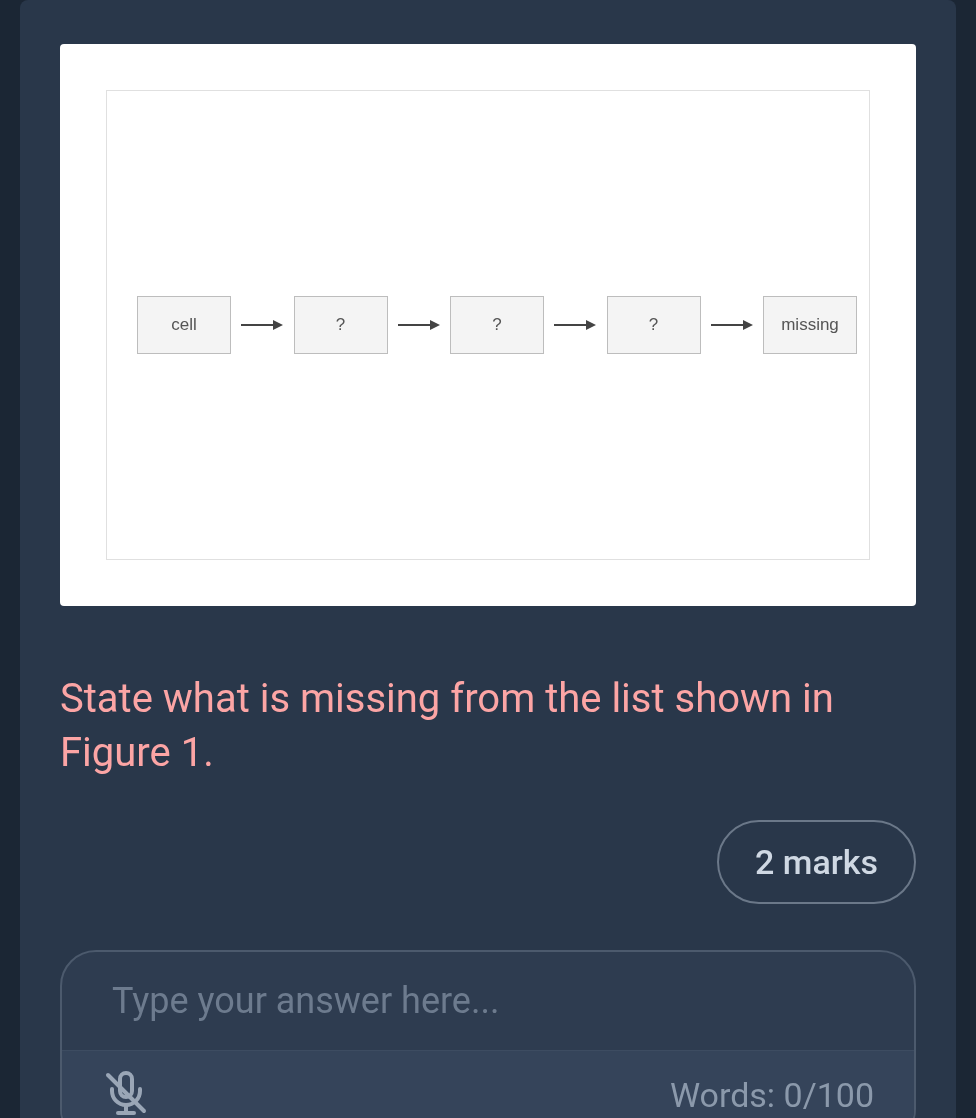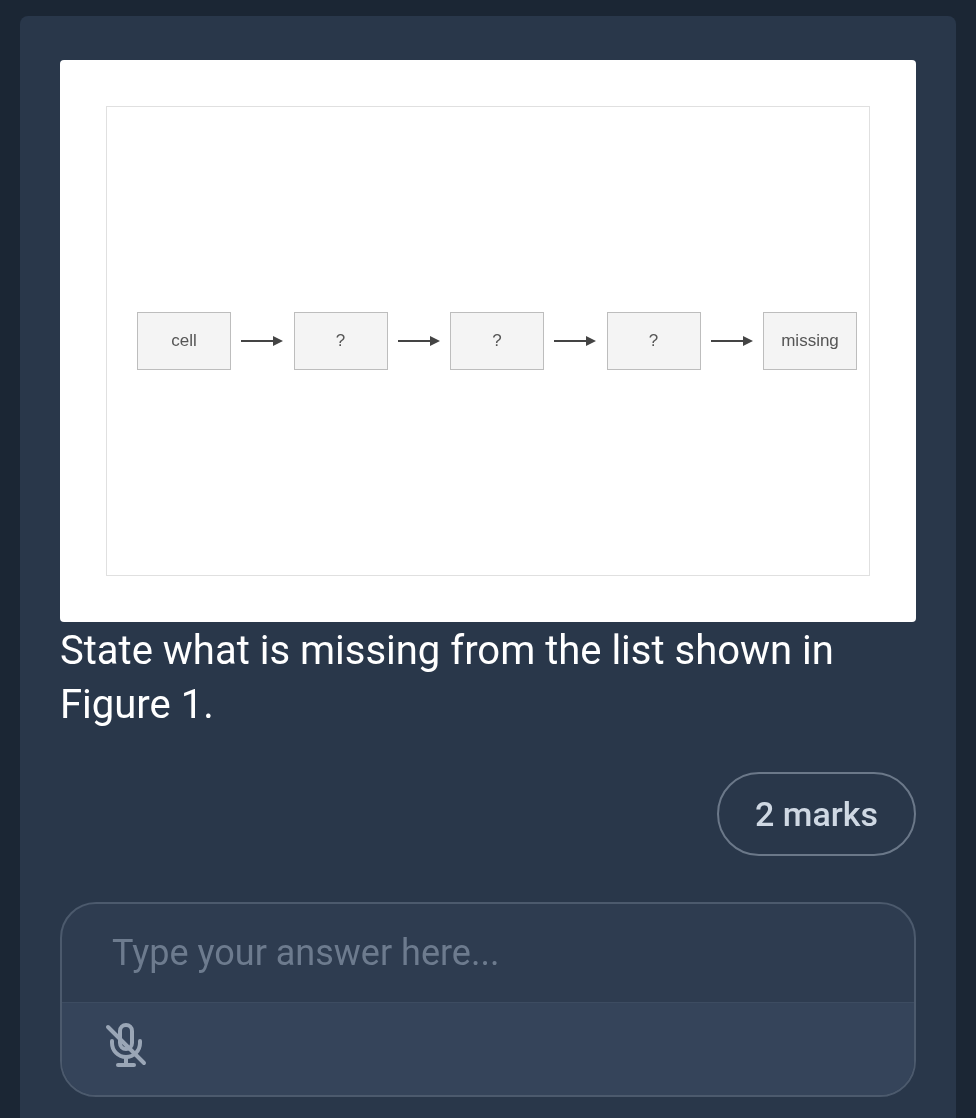--- a/index.html
+++ b/index.html
@@ -5,21 +5,21 @@
   * { box-sizing: border-box; margin: 0; padding: 0; }
   html, body {
     width: 976px;
     height: 1118px;
     background: #1b2634;
     font-family: -apple-system, BlinkMacSystemFont, "Segoe UI", Roboto, sans-serif;
     overflow: hidden;
   }
   .outer {
     background: #1b2634;
-    padding: 16px 20px;
+    padding: 0 20px;
     height: 100%;
   }
   .card {
     background: #29374a;
     border-radius: 8px;
     padding: 0 40px 40px 40px;
     margin: 0 auto;
     position: relative;
   }
   .figure-panel {
@@ -72,24 +72,24 @@
     height: 1.5px;
     background: #444;
   }
   .arrow-head {
     width: 0; height: 0;
     border-left: 10px solid #444;
     border-top: 5px solid transparent;
     border-bottom: 5px solid transparent;
   }
   .question-text {
-    color: #ffffff;
+    color: #fca5a5;
     font-size: 40px;
     line-height: 1.35;
-    margin-top: 46px;
+    margin-top: 110px;
     font-weight: 400;
   }
   .marks-row {
     display: flex;
     justify-content: flex-end;
     margin-top: 40px;
     align-items: flex-end;
   }
   .marks-pill {
     border: 2px solid #6b7889;
@@ -180,17 +180,18 @@
       <div class="answer-footer">
         <span class="mic-icon">
           <svg width="48" height="48" viewBox="0 0 24 24" fill="none" stroke="currentColor" stroke-width="2" stroke-linecap="round" stroke-linejoin="round">
             <path d="M12 2a3 3 0 0 0-3 3v6a3 3 0 0 0 6 0V5a3 3 0 0 0-3-3z"></path>
             <path d="M19 10v1a7 7 0 0 1-14 0v-1"></path>
             <line x1="12" y1="18" x2="12" y2="22"></line>
             <line x1="8" y1="22" x2="16" y2="22"></line>
             <line x1="3" y1="3" x2="21" y2="21"></line>
           </svg>
         </span>
+        <span class="word-count">Words: 0/100</span>
       </div>
     </div>
 
   </div>
 </div>
 
 </body></html>

